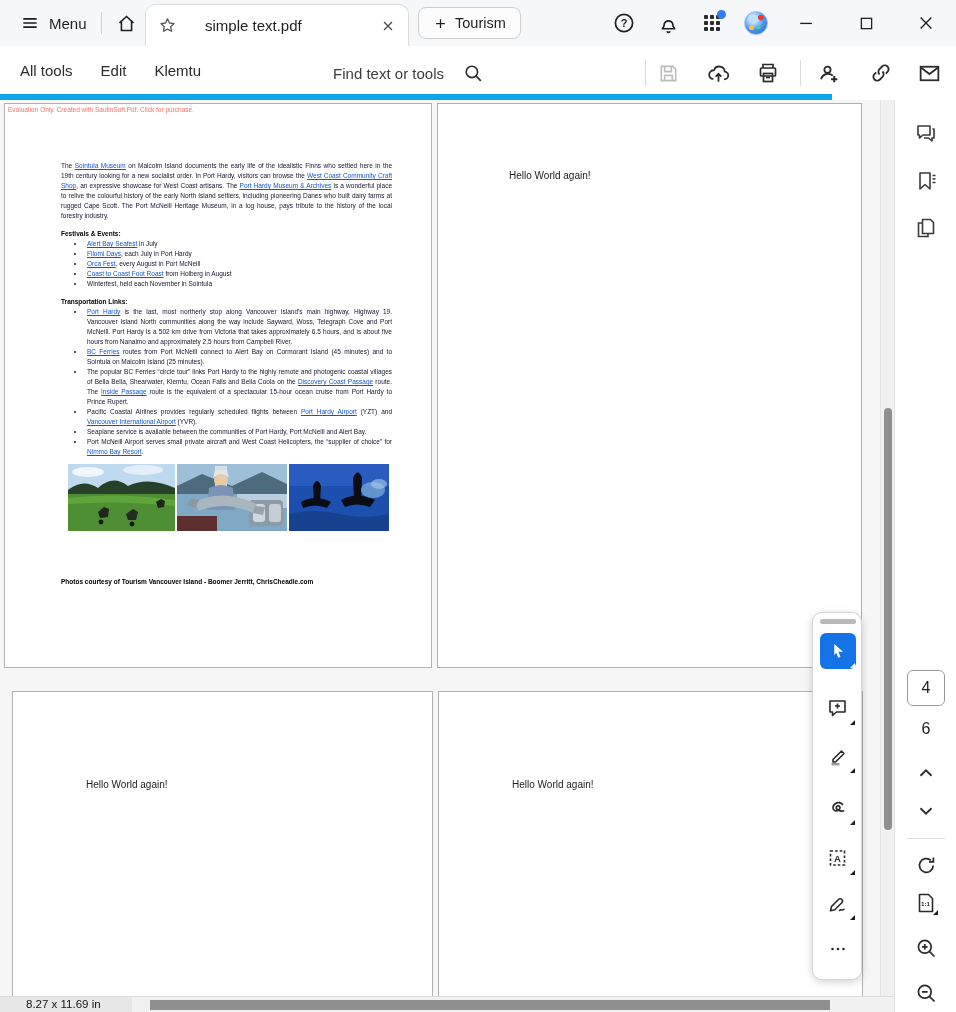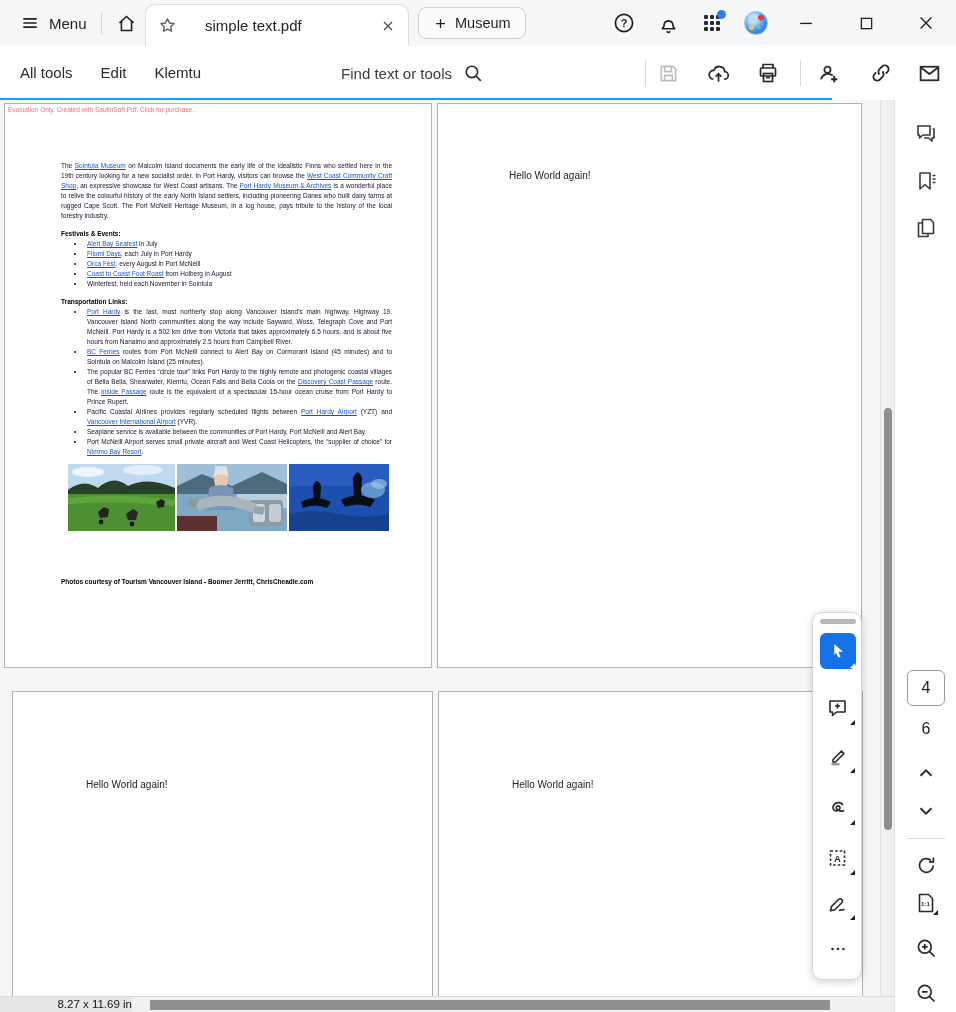--- a/index.html
+++ b/index.html
@@ -31,24 +31,24 @@
   .avatar { width:24px; height:24px; border-radius:50%;
     background:
       radial-gradient(circle at 72% 26%, #e43c3c 0 12%, transparent 13%),
       radial-gradient(circle at 30% 72%, #f5c53a 0 11%, transparent 12%),
       radial-gradient(circle at 62% 70%, #3ddc84 0 9%, transparent 10%),
       radial-gradient(circle at 38% 32%, #bfe0ff 0 20%, #4f97ec 52%, #1b5fc4 100%);
     border:1px solid #9cc3ee; }
 
   
   .toolbar { position:absolute; left:0; top:46px; width:832px; height:54px; background:#fff;
-    border-bottom:2px solid #0ea5e9; display:flex; align-items:center; }
+    border-bottom:6px solid #0ea5e9; display:flex; align-items:center; }
   .tool-link { font-size:15px; color:#2b2b2b; padding:0 14px; height:54px; display:flex; align-items:center; }
   .tool-link:first-child { margin-left:6px; }
-  .search-group { position:absolute; right:348px; top:0; height:54px; display:flex; align-items:center; gap:10px; }
+  .search-group { position:absolute; right:348px; top:0; height:54px; display:flex; align-items:center; gap:18px; }
   .search-label { font-size:15px; color:#3c3c3c; }
   .tbar-divider { width:1px; height:26px; background:#d9d9d9; position:absolute; top:14px; }
   .tbar-icon { position:absolute; top:13px; width:28px; height:28px; display:flex; align-items:center; justify-content:center; }
   .disabled-ic { color:#bdbdbd !important; }
 
   
   .main { position:absolute; left:0; top:100px; width:956px; height:912px; }
   .canvas { position:absolute; left:0; top:0; width:880px; height:896px; background:#f6f6f6; overflow:hidden; }
   .page { position:absolute; background:#fff; border:1px solid #b1b1b1; }
   .page-1 { left:4px; top:3px; width:428px; height:565px; }
@@ -90,21 +90,21 @@
     border:1px solid #d5d5d5; border-radius:10px; box-shadow:0 2px 8px rgba(0,0,0,0.18); }
   .qt-handle { position:absolute; left:7px; top:6px; width:36px; height:5px; border-radius:3px; background:#b9b9b9; }
   .qt-item { position:absolute; left:7px; width:36px; height:36px; display:flex; align-items:center;
     justify-content:center; color:#2a2a2a; border-radius:6px; }
   .qt-select { top:20px; background:#1473e6; color:#fff; }
   .qt-select.has-sub::after { border-bottom-color:#fff; }
   .qt-comment { top:77px; } .qt-highlight { top:125px; } .qt-loop { top:177px; }
   .qt-textbox { top:227px; } .qt-pen { top:272px; } .qt-more { top:318px; }
 
   
-  .statusbar { position:absolute; left:0; top:896px; width:894px; height:16px; background:#f1f1f1; border-top:1px solid #dadada;text-align:right; }
+  .statusbar { position:absolute; left:0; top:896px; width:894px; height:16px; background:#f1f1f1; border-top:1px solid #dadada; }
   .size-label { position:absolute; left:0; top:0; width:132px; height:16px; background:#e7e7e7;
     font-size:11.5px; color:#141414; line-height:15px; padding-left:26px; white-space:nowrap; }
   .hthumb { position:absolute; left:150px; top:3px; width:680px; height:10px; background:#8f8f8f; }
 
   svg { display:block; }
 </style>
 </head>
 <body>
 
 <div class="app">
@@ -140,21 +140,21 @@
           </svg>
       </span>
     </div>
 
     <div class="create-btn">
       <span>
         <svg width="15" height="15" viewBox="0 0 24 24" fill="none" stroke="#1f1f1f" stroke-width="2">
             <path d="M12 5v14M5 12h14"></path>
           </svg>
       </span>
-      <span>Museum</span>
+      <span>Tourism</span>
     </div>
 
     <div class="tb-icons">
       <div class="icon-btn">
         <svg width="24" height="24" viewBox="0 0 24 24">
             <circle cx="12" cy="12" r="8.6" fill="none" stroke="#1f1f1f" stroke-width="1.7"></circle>
             <text x="12" y="16" text-anchor="middle" font-size="11" font-weight="bold" fill="#1f1f1f" font-family="Liberation Sans, sans-serif">?</text>
           </svg>
       </div>
       <div class="icon-btn">

